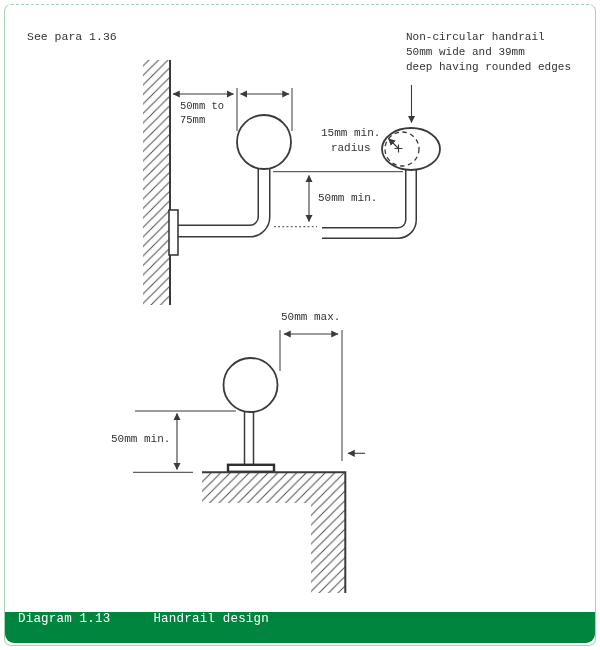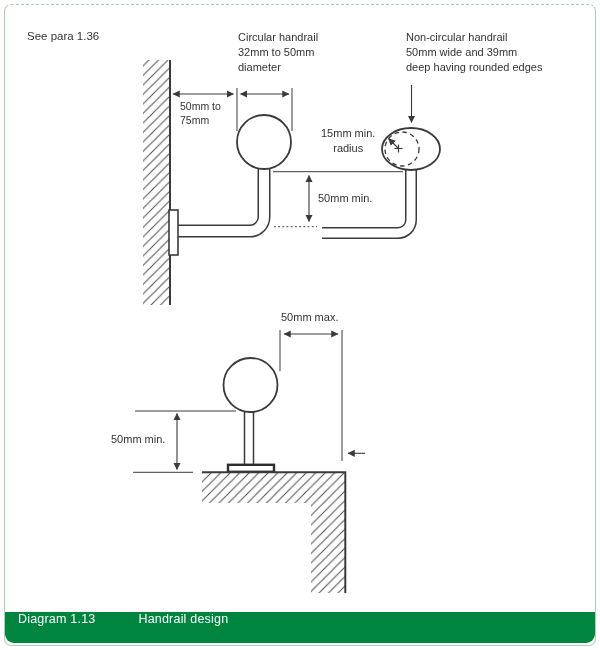--- a/index.html
+++ b/index.html
@@ -1,18 +1,18 @@
 <!DOCTYPE html>
 <html style="--caption-bg: #00853e; --caption-text: #ffffff; --page-border: #a6d3b5; --line: #3a3a3a; --text: #333333;"><head>
 <meta charset="utf-8">
 <style>
   html,body { margin:0; padding:0; background:#fff; }
   .screen {
     position:relative; width:600px; height:650px; overflow:hidden;
-    background:#ffffff; font-family:Liberation Sans, sans-serif;
+    background:#ffffff; font-family:Liberation Mono, monospace;
   }
   .page-border {
     position:absolute; inset:4px;
     border:1px solid var(--page-border,#a6d3b5);
     border-top-style:dashed;
     border-radius:7px;
     pointer-events:none;
   }
   .diagram-svg { position:absolute; left:0; top:0; }
   .lbl {
@@ -114,23 +114,20 @@
 
     <g>
       <path d="M202,472.3 H345 V593 H311 V503 H202 Z" fill="url(#hatch)"></path>
       <path d="M202,472.3 H345.3 V593" fill="none" stroke="#3a3a3a" stroke-width="2"></path>
     </g>
 
     <line x1="365" y1="453.3" x2="348" y2="453.3" stroke="#3a3a3a" stroke-width="1.1" marker-end="url(#arr)"></line>
   </svg>
 
   <div class="lbl lbl-ref">See para 1.36</div>
-  <div class="lbl lbl-circular">Circular handrail
-32mm to 50mm
-diameter</div>
   <div class="lbl lbl-noncirc">Non-circular handrail
 50mm wide and 39mm
 deep having rounded edges</div>
   <div class="lbl lbl-wallgap">50mm to
 75mm</div>
   <div class="lbl lbl-radius">15mm min.
 radius</div>
   <div class="lbl lbl-clearance">50mm min.</div>
   <div class="lbl lbl-max">50mm max.</div>
   <div class="lbl lbl-minheight">50mm min.</div>

